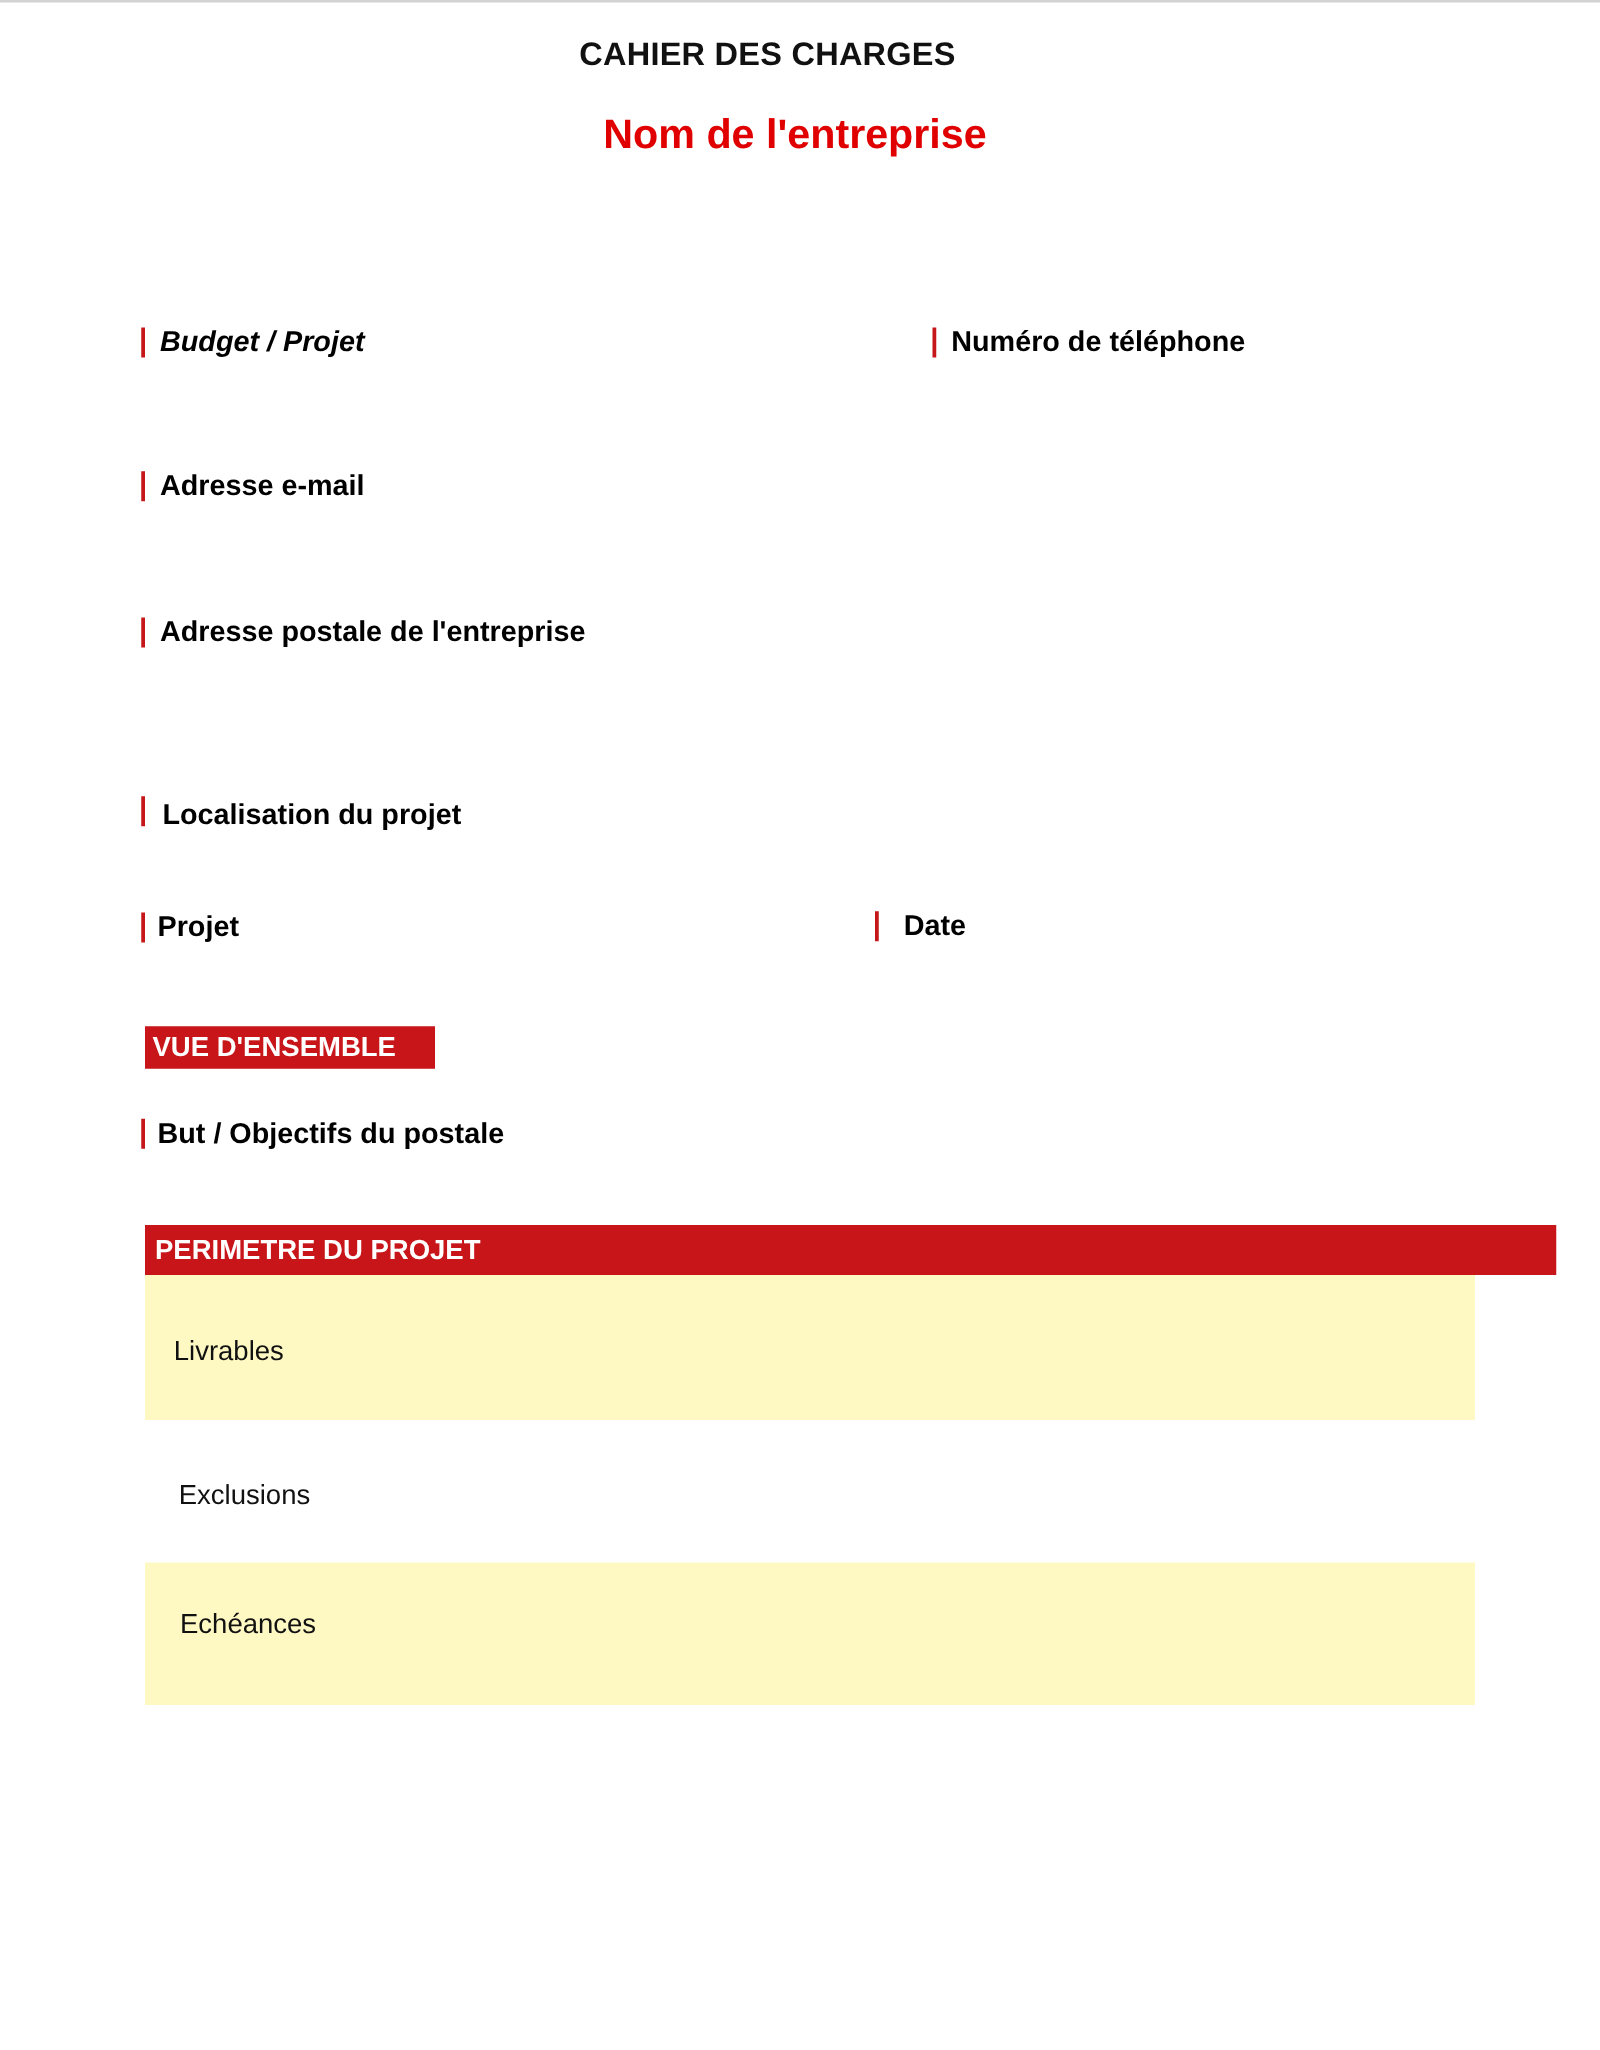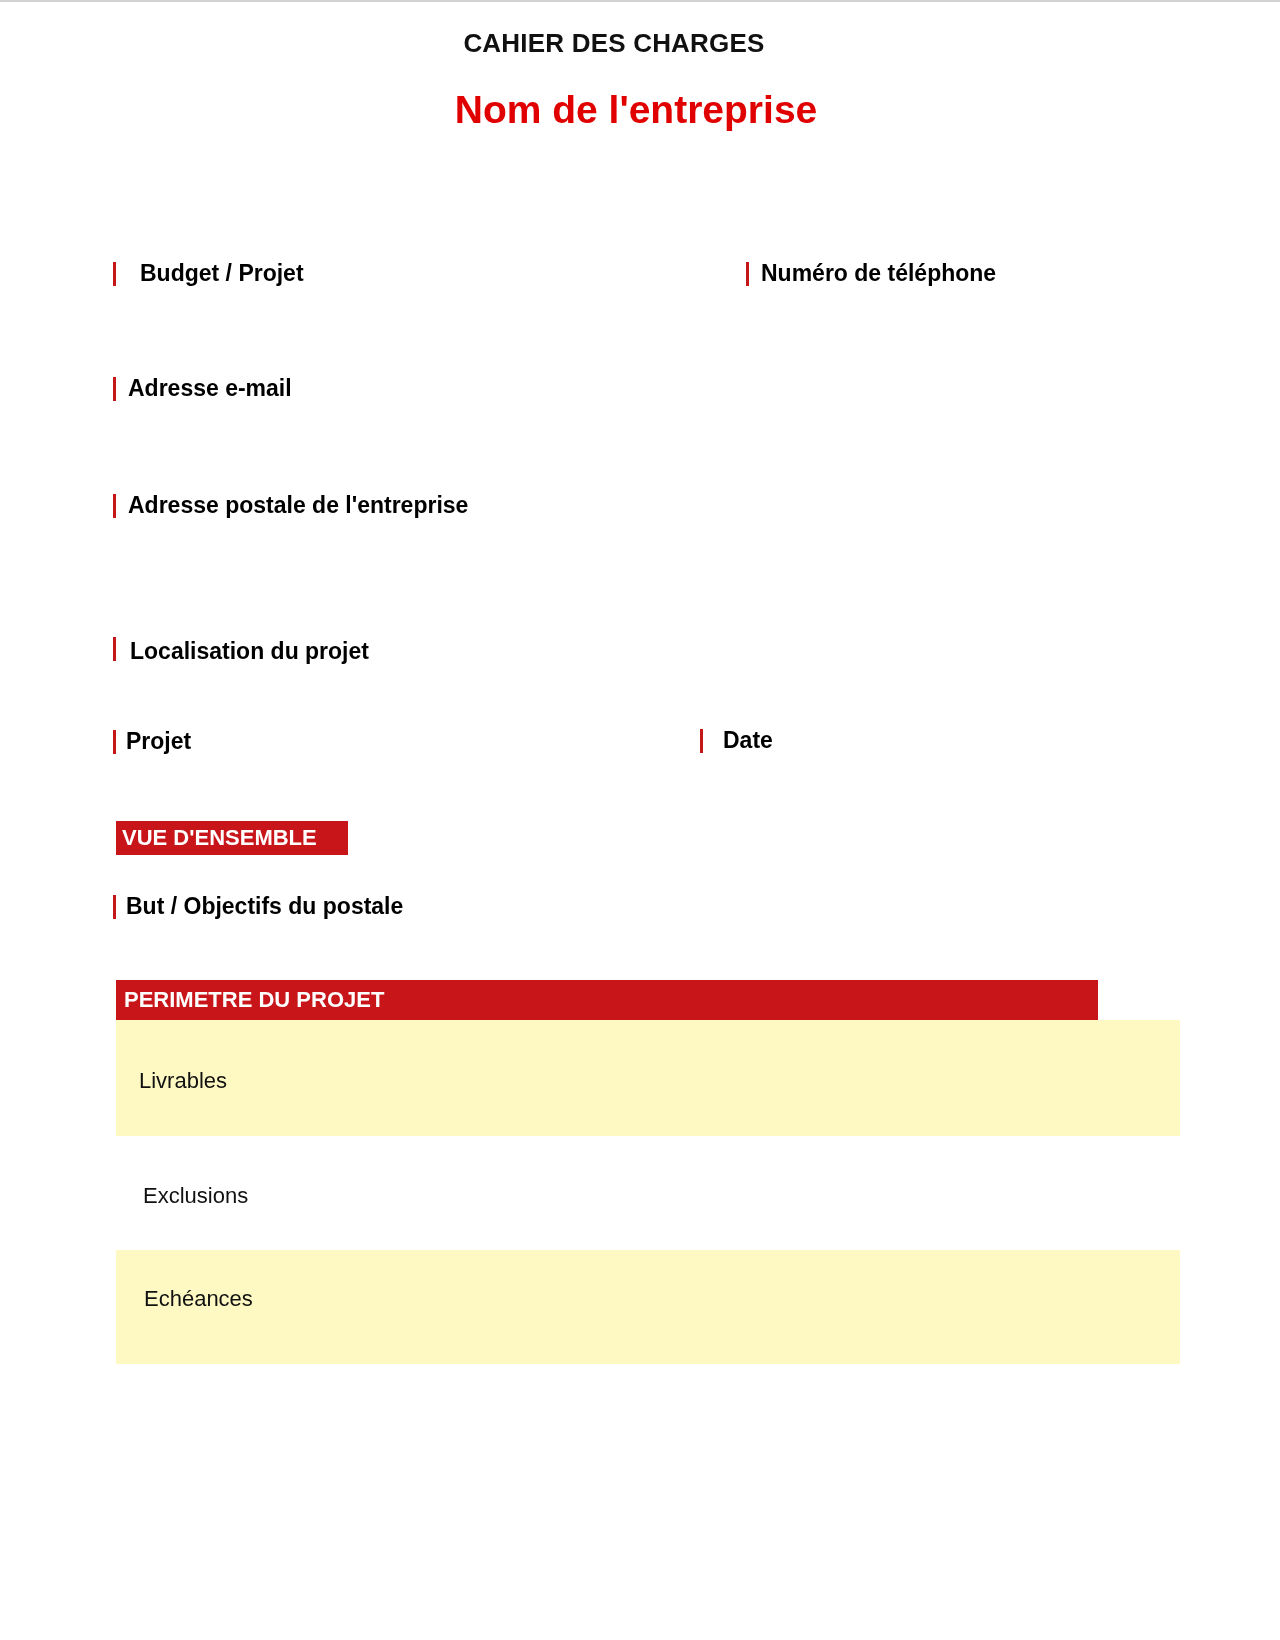--- a/index.html
+++ b/index.html
@@ -17,59 +17,59 @@
       background: #d3d3d3;
     }
     .doc-type {
       position: absolute; left: 0; top: 28px; width: 1228px;
       text-align: center; font-size: 26px; letter-spacing: 0.2px;
       color: #111;
       font-weight: bold;
     }
     .company-name {
       position: absolute; left: 0; top: 88px; width: 1272px;
-      text-align: center; font-size: 39px; font-weight: bold;
+      text-align: center; font-size: 33px; font-weight: bold;
       color: #e00000;
     }
     .field {
       position: absolute; display: flex; align-items: center;
       font-size: 23px; font-weight: bold; color: #000;
     }
     .field .bar {
       display: inline-block; width: 3px; height: 24px;
       background: #c5161a; margin-right: 12px;
     }
     .section-tag {
       position: absolute; left: 116px; top: 821px; width: 232px; height: 34px;
       background: #c8151a; color: #fff; font-weight: bold; font-size: 22px;
       line-height: 34px; padding-left: 6px; box-sizing: border-box;
     }
     .scope-header {
-      position: absolute; left: 116px; top: 980px; width: 982px; height: 40px;
+      position: absolute; left: 116px; top: 980px; width: 1129px; height: 40px;
       background: #c8151a; color: #fff; font-weight: bold; font-size: 22px;
       line-height: 40px; padding-left: 8px; box-sizing: border-box;
     }
     .scope-row {
       position: absolute; left: 116px; width: 1064px;
       font-size: 22px; color: #111; box-sizing: border-box;
     }
     .scope-row.shaded { background: #fef9c3; }
     .scope-row .label { position: absolute; }
   </style>
 </head>
 <body>
 
 <div class="top-rule"></div>
 
 <div class="doc-type">CAHIER DES CHARGES</div>
 <div class="company-name">Nom de l'entreprise</div>
 
 <div class="field" style="left:113px; top:260px;">
   <span class="bar"></span>
-  <span style="margin-left:12px;">Budget / Projet</span>
+  <span style="margin-left:0;font-style:italic;">Budget / Projet</span>
 </div>
 
 <div class="field" style="left:700px; top:260px;padding-left:46px;">
   <span class="bar"></span>
   <span>Numéro de téléphone</span>
 </div>
 
 <div class="field" style="left:113px; top:375px;align-items:center;">
   <span class="bar"></span>
   <span>Adresse e-mail</span>

